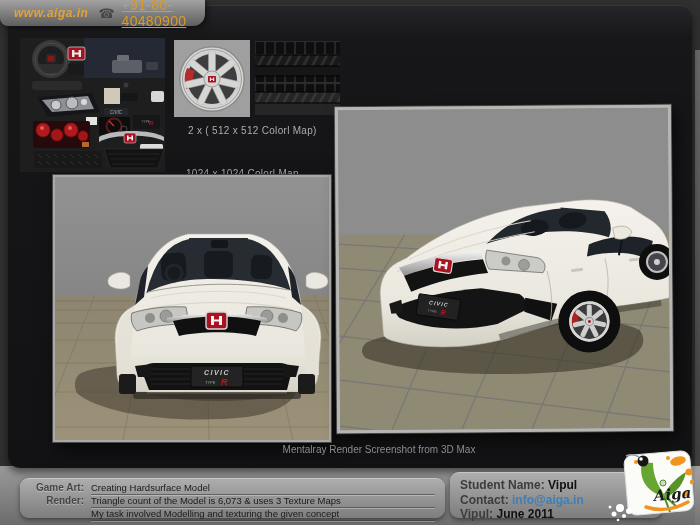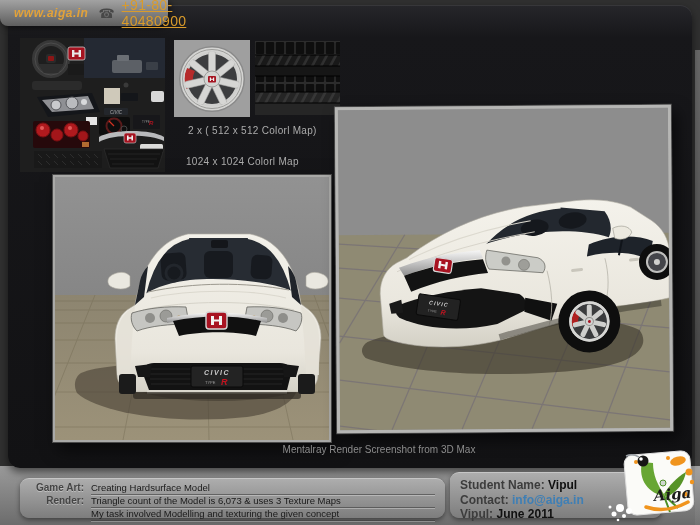--- a/index.html
+++ b/index.html
@@ -13,36 +13,36 @@
     background:linear-gradient(#9a9a9a,#6c6c6c);}
   #edge-highlight{right:0;top:50px;width:5px;height:475px;
     background:linear-gradient(rgba(255,255,255,.28),rgba(255,255,255,.05));}
 
   
   #page{left:8px;top:5px;width:684px;height:463px;border-radius:12px;
     background:linear-gradient(180deg,#26262a 0%,#17171a 7%,#121214 100%);
     box-shadow:inset 0 1px 0 rgba(255,255,255,.08),0 4px 8px rgba(0,0,0,.55);}
 
   
-  #phone-bar{left:0;top:0;width:168px;height:26px;border-radius:0 0 12px 8px;
+  #phone-bar{left:0;top:0;width:205px;height:26px;border-radius:0 0 12px 8px;
     background:linear-gradient(#a2a2a2,#5e5e5e);box-shadow:2px 2px 6px rgba(0,0,0,.55);
     display:flex;align-items:center;padding-left:14px;box-sizing:border-box;z-index:30;}
   #phone-bar .site{color:#e2a23a;font-size:12px;font-weight:bold;font-style:italic;letter-spacing:.5px;}
   #phone-bar .ph-icon{color:#474747;font-size:13px;margin:0 7px 0 10px;}
   #phone-bar .num{color:#d99b2b;font-size:14px;letter-spacing:.3px;text-decoration:underline;}
 
   #rights{right:10px;top:9px;color:#8f9cb5;font-size:9.5px;z-index:20;}
 
   
   #atlas{left:20px;top:38px;width:145px;height:134px;}
   #wheel-img{left:174px;top:40px;width:76px;height:77px;}
   #tire-img{left:255px;top:41px;width:85px;height:74px;}
   .tex-cap{color:#acacac;font-size:10px;letter-spacing:.3px;}
   #cap512{left:188px;top:125px;}
-  #cap1024{left:186px;top:156px;}
+  #cap1024{left:186px;top:168px;}
 
   
   .frame{background:#8d8d8d;box-shadow:0 0 0 1px #4a4a4a,5px 7px 16px rgba(0,0,0,.65);}
   #render-left{left:53px;top:175px;width:274px;height:263px;border:2px solid #a9a9a7;}
   #render-right{left:336px;top:106px;width:330px;height:320px;border:3px solid #b6b6b4;transform:rotate(-.4deg);}
   #render-caption{left:0;top:444px;width:700px;text-align:center;color:#8c8c8c;font-size:10px;padding-left:29px;}
 
   
   .panel{border-radius:9px;background:linear-gradient(#adadad,#7d7d7d);
     border-top:1px solid #c6c6c6;box-shadow:0 2px 5px rgba(0,0,0,.45);box-sizing:border-box;}

